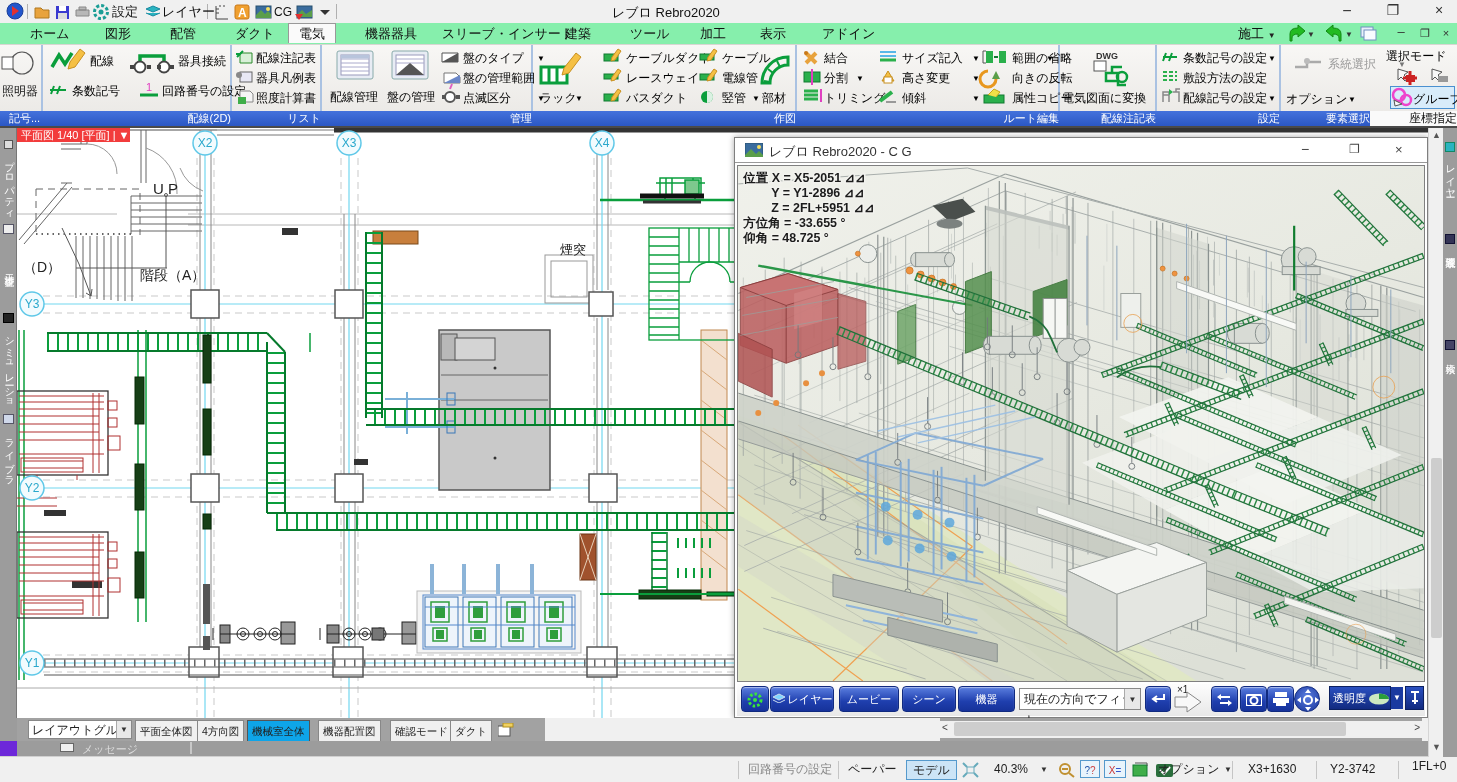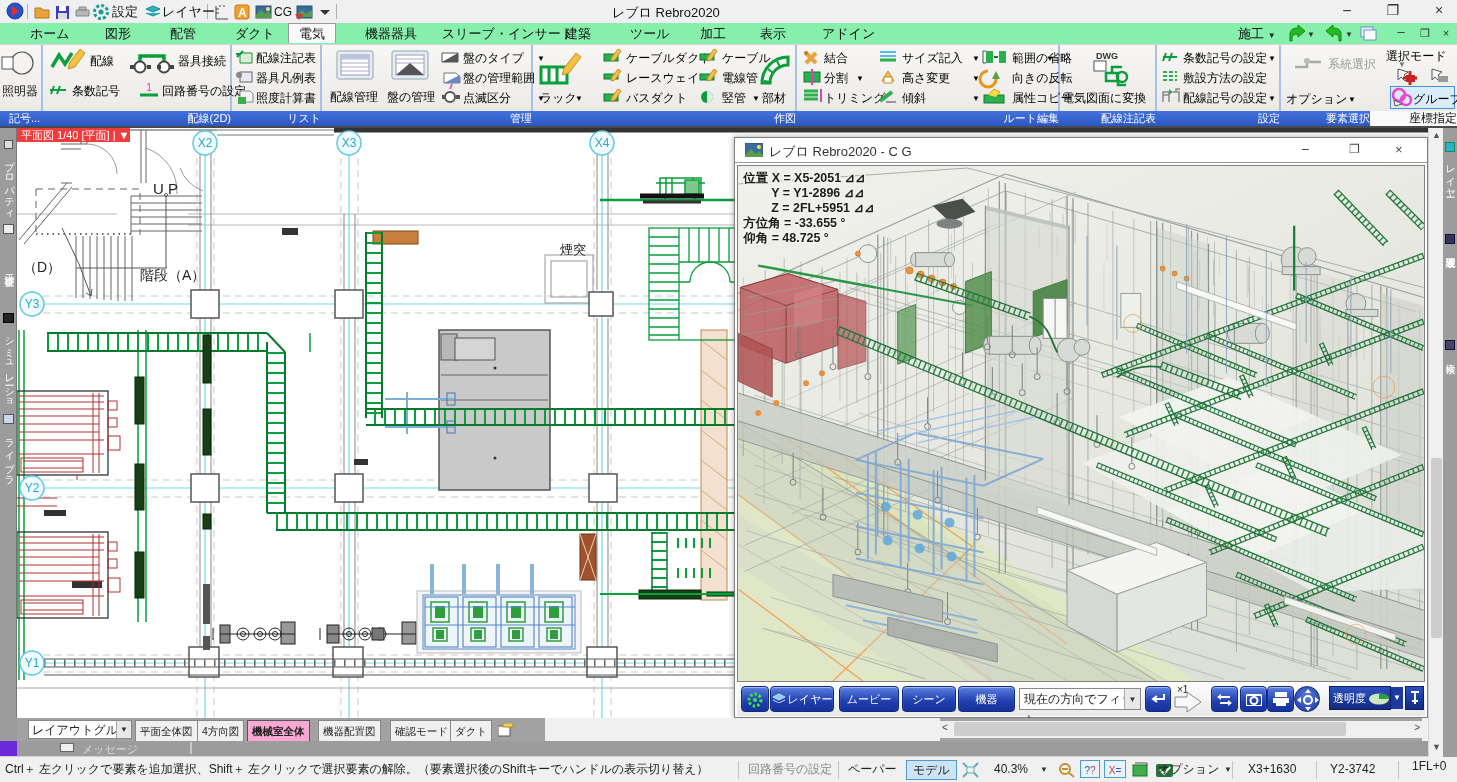--- a/index.html
+++ b/index.html
@@ -1084,21 +1084,21 @@
       </svg><span style="position:absolute;right:-13px;top:0;width:12px;height:22px;background:#1a3aa0;color:#fff;font-size:8px;text-align:center;line-height:22px">▼</span></div>
 <div style="position:absolute;left:670px;top:548px;width:19px;height:24px;background:linear-gradient(#2a50c0,#122a80);border:1px solid #0c2060;color:#fff;text-align:center;line-height:22px;font-size:13px"><svg width="12" height="15" style="margin-top:3px">
         <path d="M2 2 h8 M6 2 v9 M3 11 h6 M6 11 v3" stroke="#fff" stroke-width="2"></path>
       </svg></div>
 </div>
 <div class="abs" id="layoutrow">
 <div style="position:absolute;left:0;top:0;width:17px;height:23px;background:#9c9c9c"></div>
 <div style="position:absolute;left:28px;top:2px;width:104px;height:19px;background:#fff;border:1px solid #888;font-size:12px;line-height:18px;padding-left:3px">レイアウトグループ1<span style="position:absolute;right:0;top:0;width:15px;height:17px;background:#e8e8e8;border-left:1px solid #aaa;font-size:8px;text-align:center;color:#333">▼</span></div>
 <span class="ltab" style="left:135px">平面全体図</span>
 <span class="ltab" style="left:197px">4方向図</span>
-<span class="ltab" style="left:247px;background:#f9a8d4;font-weight:bold;border-color:#555">機械室全体</span>
+<span class="ltab" style="left:247px;background:#0ea5e9;font-weight:normal;border-color:#555">機械室全体</span>
 <span class="ltab" style="left:318px">機器配置図</span>
 <span class="ltab" style="left:390px">確認モード</span>
 <span class="ltab" style="left:450px">ダクト</span>
 <svg width="16" height="14" style="position:absolute;left:498px;top:5px">
       <rect x="0" y="3" width="12" height="10" fill="#fff" stroke="#555"></rect>
       <rect x="5" y="0" width="10" height="4" fill="#f0d060" stroke="#b09020"></rect>
     </svg>
 <div style="position:absolute;left:545px;top:0;width:395px;height:23px;background:#f0f0f0"></div>
 <div style="position:absolute;left:940px;top:3px;width:482px;height:17px;background:#f0f0f0">
  <span style="position:absolute;left:2px;top:1px;font-size:10px;color:#444">&lt;</span>
@@ -1107,21 +1107,20 @@
 </div>
 <div style="position:absolute;left:1422px;top:0;width:35px;height:23px;background:#f0f0f0"></div>
 </div>
 <div class="abs" id="msgbar">
 <div style="position:absolute;left:17px;top:0;width:1440px;height:15px;background:#9c9c9c"></div>
 <div style="position:absolute;left:60px;top:2px;width:14px;height:9px;background:#f0f0f0;border:1px solid #666"></div>
 <span style="position:absolute;left:82px;top:1px;color:#ddd">メッセージ</span>
 <div style="position:absolute;left:190px;top:1px;width:2px;height:12px;background:#c8c8c8"></div>
 </div>
 <div class="abs" id="statusbar">
-<span class="stcell" style="left:5px">Ctrl＋ 左クリックで要素を追加選択、Shift＋ 左クリックで選択要素の解除。（要素選択後のShiftキーでハンドルの表示切り替え）</span>
 <div class="stsep" style="left:738px"></div>
 <span class="stcell" style="left:748px;color:#888">回路番号の設定</span>
 <div class="stsep" style="left:838px"></div>
 <span class="stcell" style="left:848px">ペーパー</span>
 <span class="stcell" style="left:906px;background:#cce4f6;border:1px solid #5599cc;padding:0 6px">モデル</span>
 <svg width="17" height="16" style="position:absolute;left:962px;top:5px">
       <path d="M1 1 l4 4 M16 1 l-4 4 M1 15 l4 -4 M16 15 l-4 -4" stroke="#6ab" stroke-width="2"></path>
       <rect x="5" y="5" width="7" height="6" fill="none" stroke="#6ab"></rect>
     </svg>
 <span class="stcell" style="left:994px">40.3%</span>

